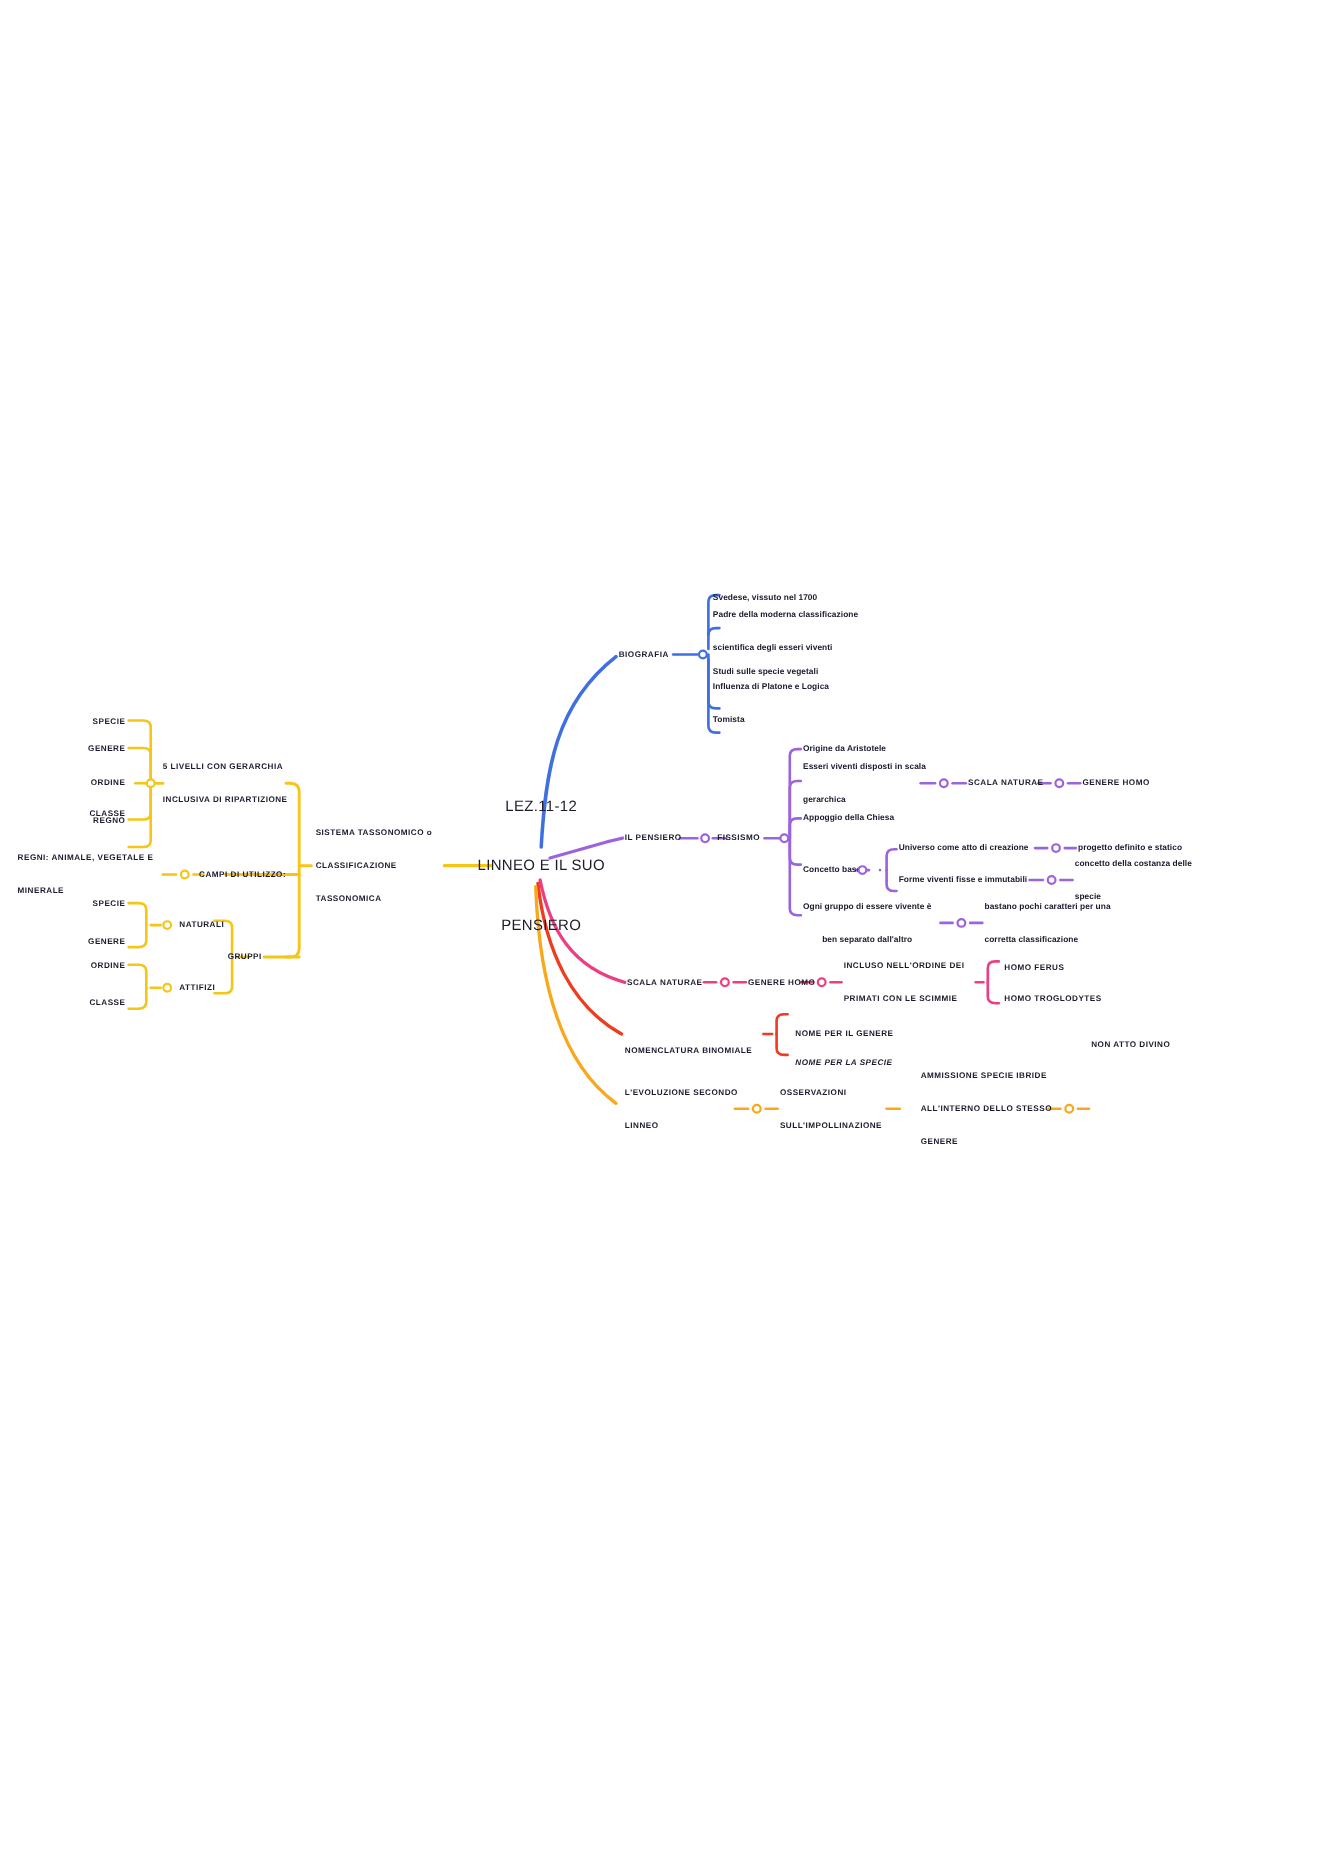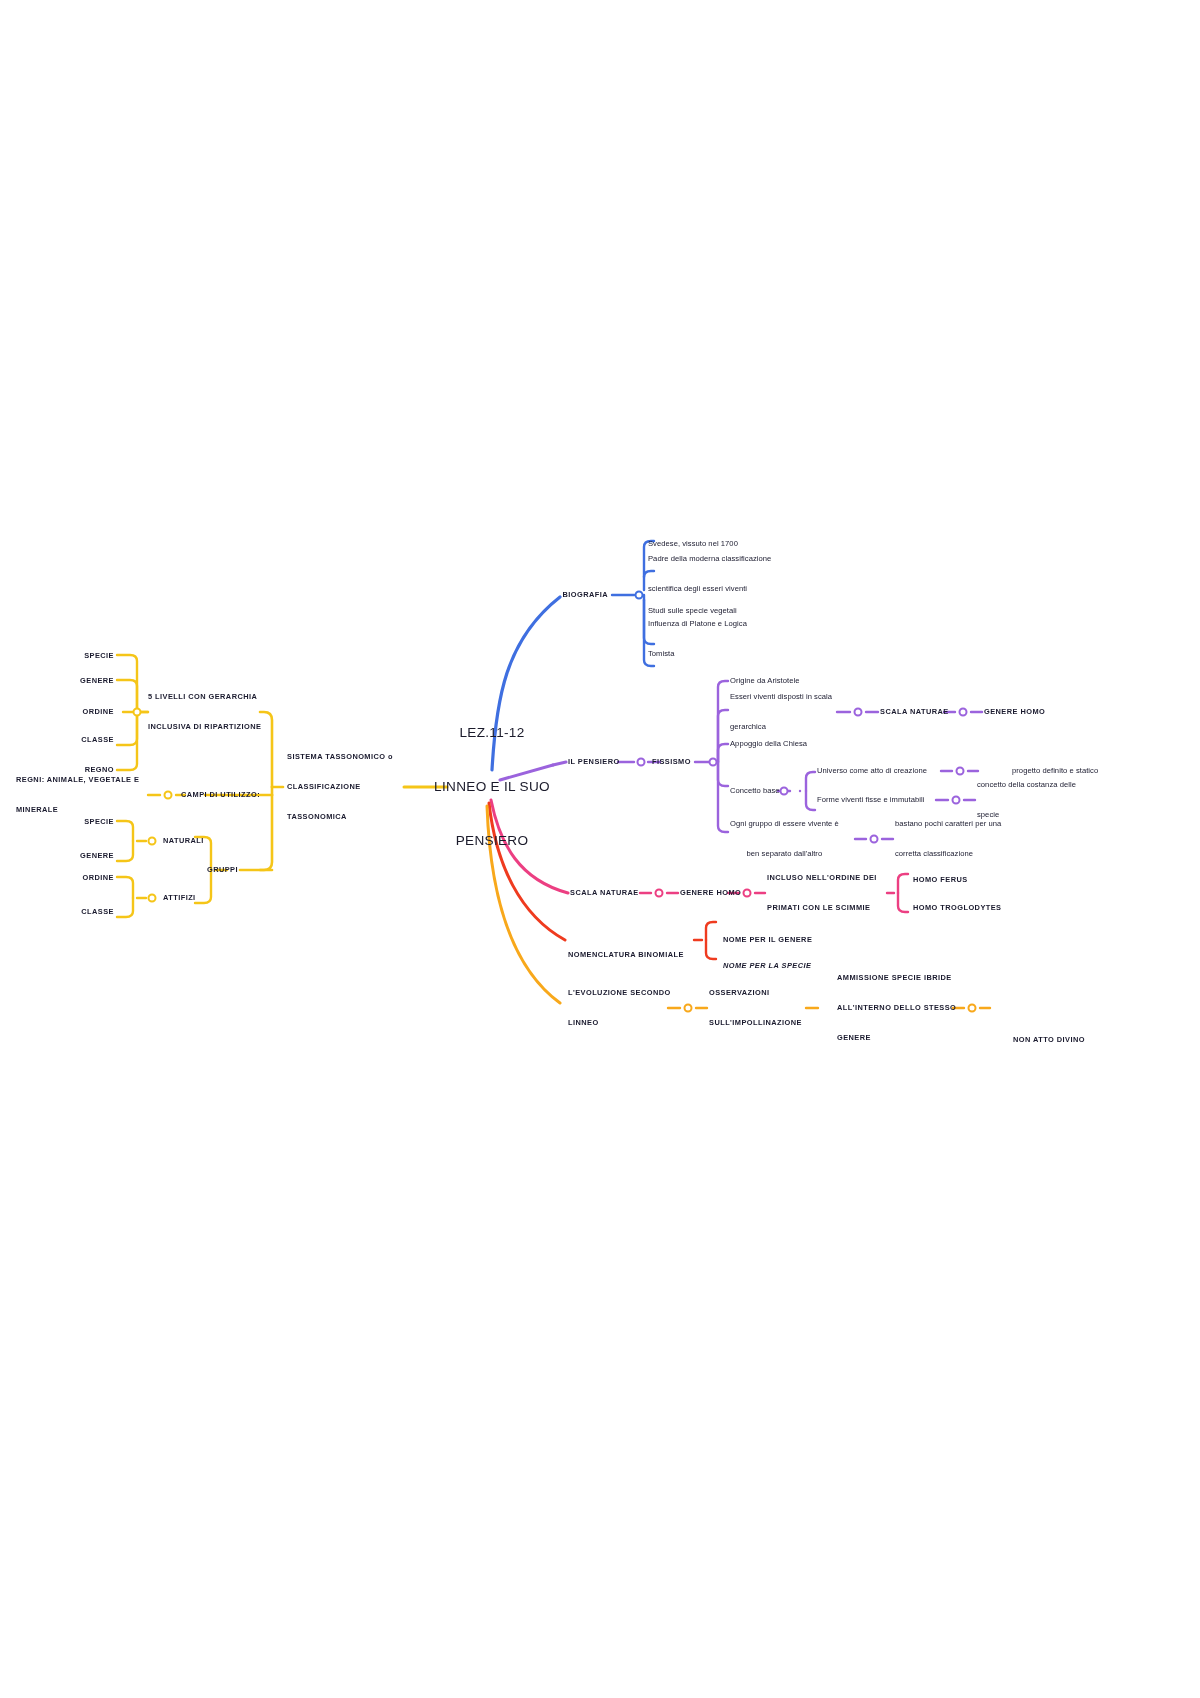--- a/index.html
+++ b/index.html
@@ -3,21 +3,21 @@
 <meta charset="utf-8">
 <style>
   html,body{margin:0;padding:0;background:#ffffff;}
   body{width:1200px;height:1698px;position:relative;overflow:hidden;
        font-family:"Liberation Sans",sans-serif;}
   #canvas{position:absolute;inset:0;}
   svg#wires{position:absolute;left:0;top:0;width:1200px;height:1698px;pointer-events:none;}
   .lbl{position:absolute;color:#1a1a2e;white-space:pre;line-height:1.35;}
   
   .cap{font-size:7.4px;font-weight:700;letter-spacing:.45px;}
-  .sent{font-size:7.6px;font-weight:400;letter-spacing:.05px;}
+  .sent{font-size:7.6px;font-weight:700;letter-spacing:.05px;}
   .root{font-size:13.6px;font-weight:400;letter-spacing:.3px;color:#1b1b2b;
         text-align:center;line-height:1.32;}
   .r{transform:translate(-100%,-50%);}      
   .l{transform:translate(0,-50%);}          
   .c{transform:translate(-50%,-50%);}
   .node{position:absolute;width:9px;height:9px;transform:translate(-50%,-50%);
         border-radius:50%;background:#fff;box-sizing:border-box;}
   .node.blue{border:2.4px solid #3f6fe0;}
   .node.purple{border:2.4px solid #9b63dd;}
   .node.pink{border:2.4px solid #ec3f82;}
@@ -166,21 +166,21 @@
   <div class="node purple" style="left:963px;top:712px;"></div>
   <div class="lbl cap l" style="left:984px;top:712px;">GENERE HOMO</div>
 
   <div class="lbl sent l" style="left:730px;top:744px;">Appoggio della Chiesa</div>
 
   <div class="lbl sent l" style="left:730px;top:791px;">Concetto base</div>
   <div class="node purple" style="left:784px;top:791px;"></div>
 
   <div class="lbl sent l" style="left:817px;top:771px;">Universo come atto di creazione</div>
   <div class="node purple" style="left:960px;top:771px;"></div>
-  <div class="lbl sent l" style="left:980px;top:771px;margin-left:32px;">progetto definito e statico</div>
+  <div class="lbl sent l" style="left:980px;top:771px;">progetto definito e statico</div>
 
   <div class="lbl sent l" style="left:817px;top:800px;">Forme viventi fisse e immutabili</div>
   <div class="node purple" style="left:956px;top:800px;"></div>
   <div class="lbl sent l" style="left:977px;top:800px;">
     <div>concetto della costanza delle</div>
     <div>specie</div>
   </div>
 
   <div class="lbl sent l" style="left:730px;top:839px;text-align:center;">
     <div>Ogni gruppo di essere vivente è</div>
@@ -201,21 +201,21 @@
   <div class="node yellow" style="left:137px;top:712px;"></div>
   <div class="lbl cap l" style="left:148px;top:712px;width:120px;">
     <div>5 LIVELLI CON GERARCHIA</div>
     <div>INCLUSIVA DI RIPARTIZIONE</div>
   </div>
 
   <div class="lbl cap r" style="left:114px;top:656px;">SPECIE</div>
   <div class="lbl cap r" style="left:114px;top:681px;">GENERE</div>
   <div class="lbl cap r" style="left:114px;top:712px;">ORDINE</div>
   <div class="lbl cap r" style="left:114px;top:740px;">CLASSE</div>
-  <div class="lbl cap r" style="left:114px;top:770px;">REGNO</div>
+  <div class="lbl cap r" style="left:114px;top:746px;">REGNO</div>
 
   <div class="node yellow" style="left:168px;top:795px;"></div>
   <div class="lbl cap l" style="left:181px;top:795px;text-align:center;">CAMPI DI UTILIZZO:</div>
   <div class="lbl cap r" style="left:146px;top:795px;width:130px;text-align:left;transform:translate(-100%,-50%);">
     <div>REGNI: ANIMALE, VEGETALE E</div>
     <div>MINERALE</div>
   </div>
 
   <div class="lbl cap r" style="left:238px;top:870px;">GRUPPI</div>
 
@@ -252,15 +252,15 @@
   <div class="lbl cap l" style="left:709px;top:1008px;width:100px;">
     <div>OSSERVAZIONI</div>
     <div>SULL'IMPOLLINAZIONE</div>
   </div>
   <div class="lbl cap l" style="left:837px;top:1008px;width:122px;">
     <div>AMMISSIONE SPECIE IBRIDE</div>
     <div>ALL'INTERNO DELLO STESSO</div>
     <div>GENERE</div>
   </div>
   <div class="node orange" style="left:972px;top:1008px;"></div>
-  <div class="lbl cap l" style="left:992px;top:1040px;margin-left:21px;">NON ATTO DIVINO</div>
+  <div class="lbl cap l" style="left:992px;top:950px;">NON ATTO DIVINO</div>
 
 </div>
 
 </body></html>

